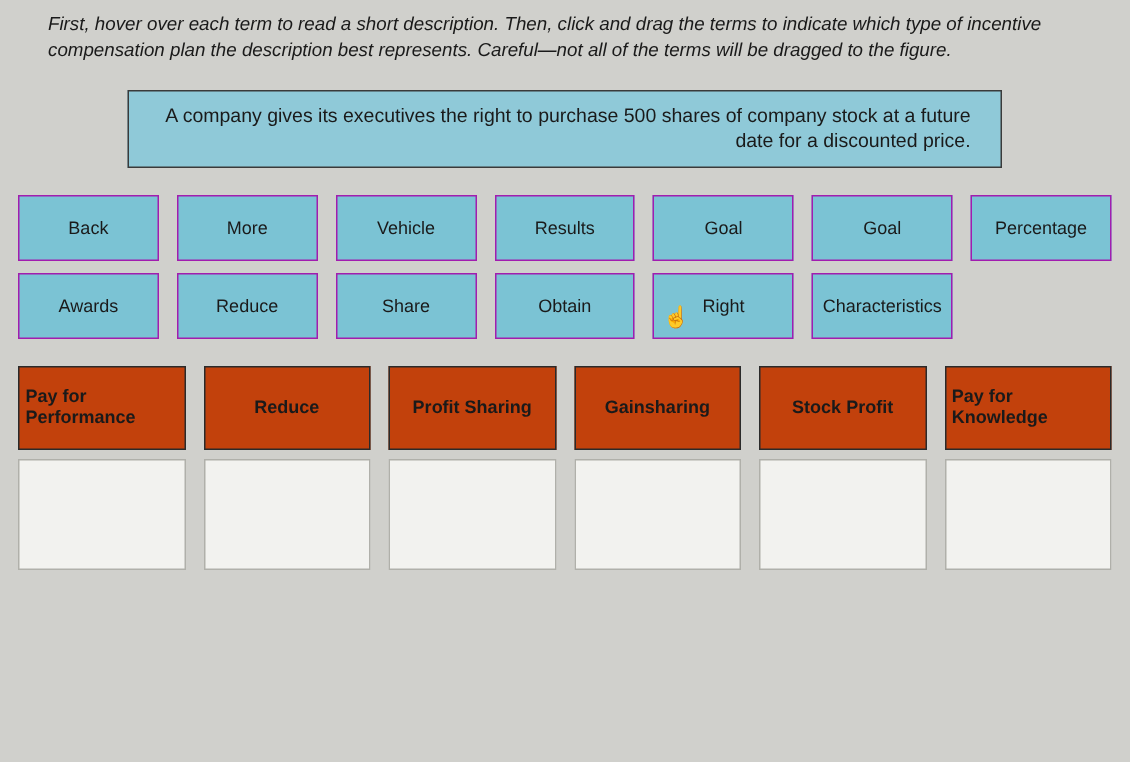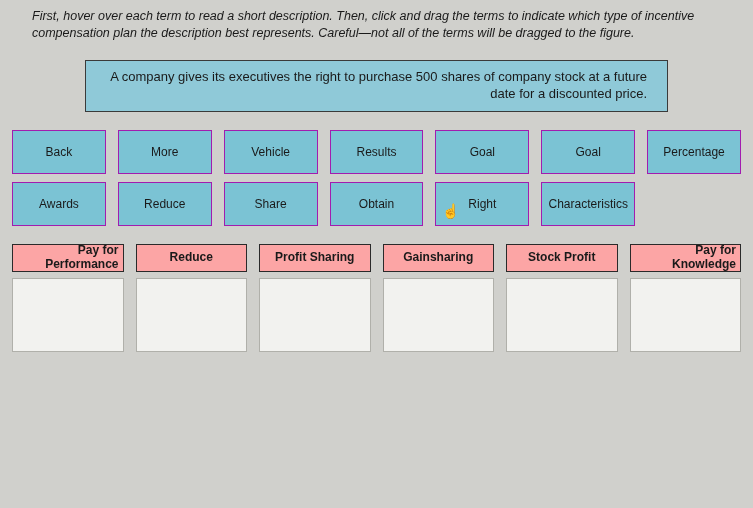--- a/index.html
+++ b/index.html
@@ -63,29 +63,29 @@
       display: grid;
       grid-template-columns: repeat(6, 1fr);
       gap: 12px;
     }
     .cat {
       display: flex;
       flex-direction: column;
       gap: 6px;
     }
     .cat-label {
-      background: #fca5a5;
+      background: #c2410c;
       border: 1px solid #2a2a2a;
-      height: 28px;
+      height: 56px;
       display: flex;
       align-items: center;
       justify-content: center;
       font-size: 12px;
       font-weight: bold;
-      text-align: right;
+      text-align: left;
       padding: 2px 4px;
       line-height: 1.15;
     }
     .dropzone {
       background: #f2f2ef;
       border: 1px solid #b0b0aa;
       height: 74px;
     }
   </style>
 </head>

